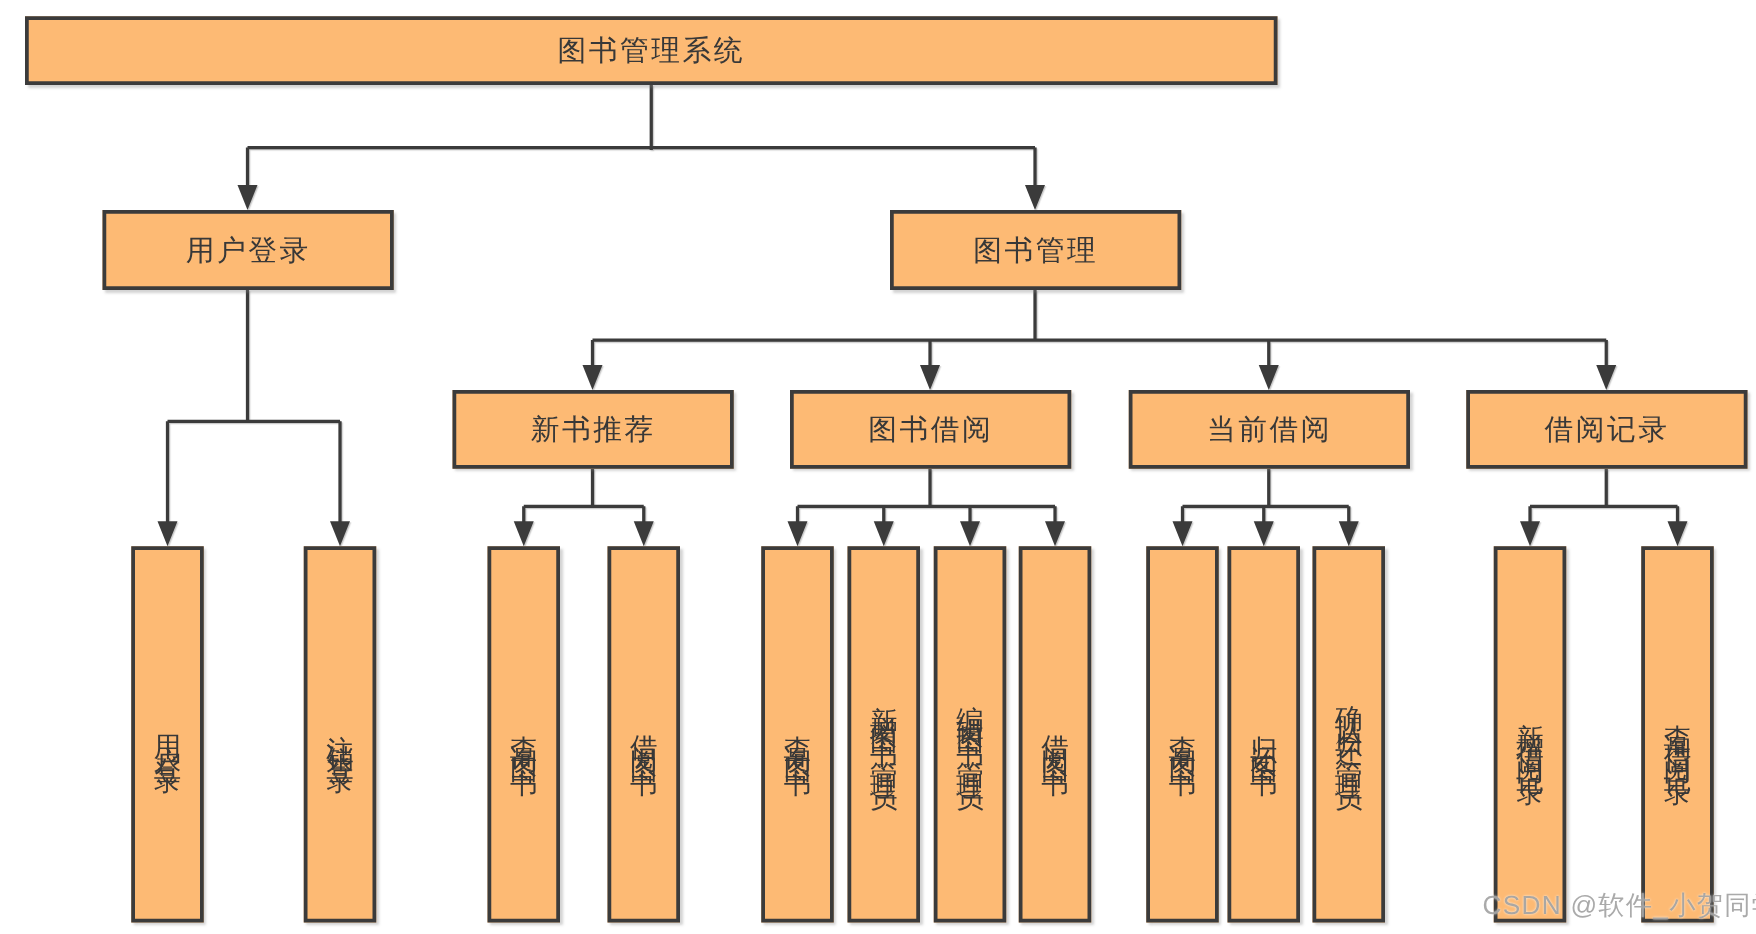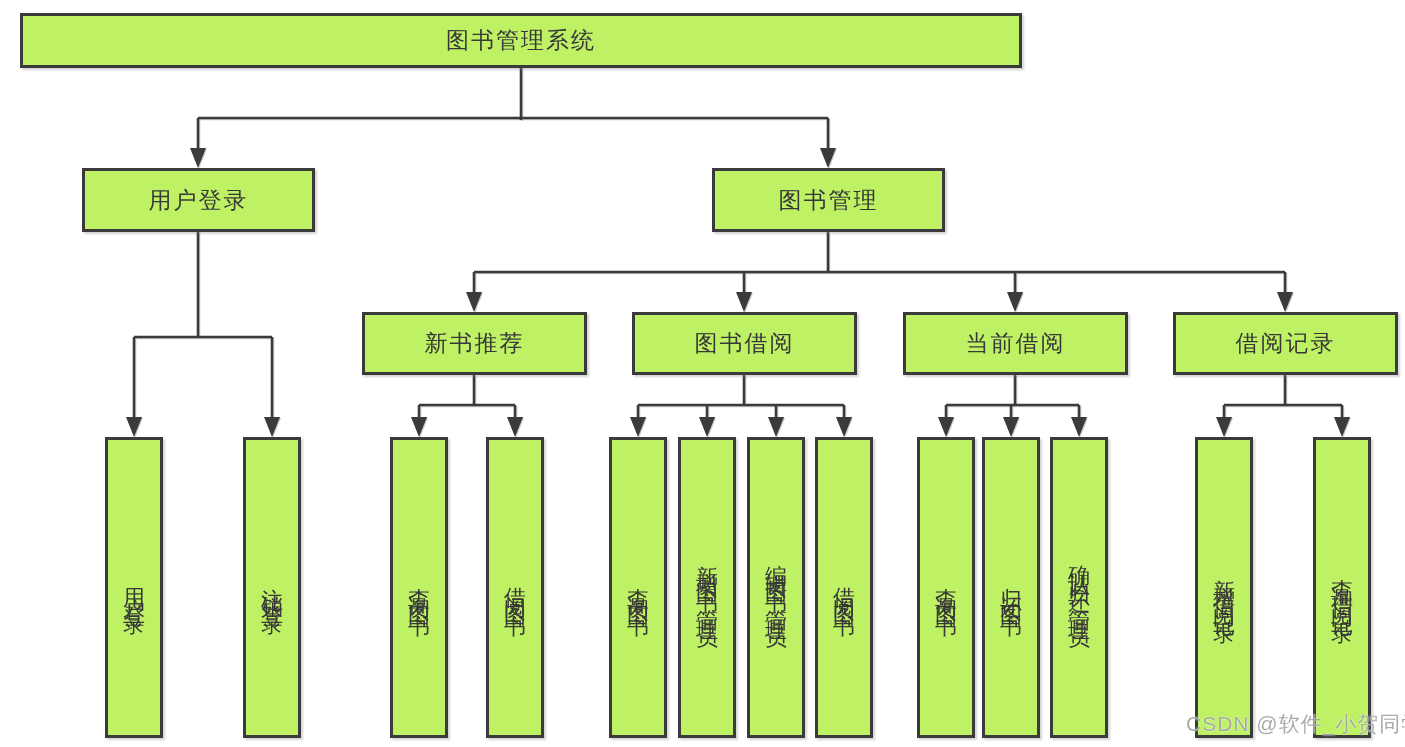--- a/index.html
+++ b/index.html
@@ -22,21 +22,21 @@
     stroke: #3b3b3b;
     stroke-width: 2.6;
     fill: none;
   }
   .connectors path.ar {
     fill: #3b3b3b;
     stroke: none;
   }
   .node {
     position: absolute;
-    background: #bef264;
+    background: #fdba74;
     border: 3px solid #3b3b3b;
     box-shadow: 2px 2px 2px rgba(130,130,130,0.35);
     box-sizing: border-box;
     display: flex;
     align-items: center;
     justify-content: center;
     color: #383838;
     font-size: 23px;
     letter-spacing: 2px;
     white-space: nowrap;

